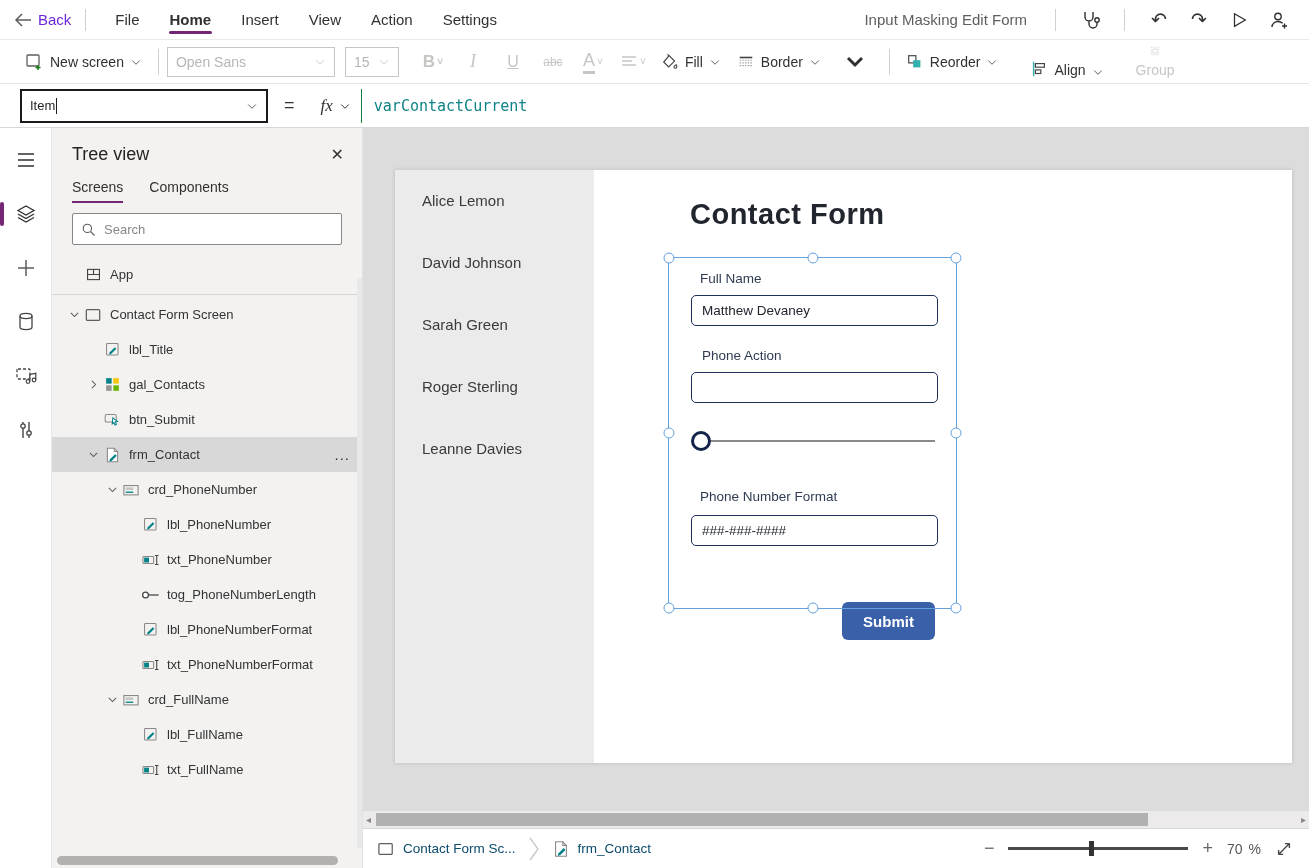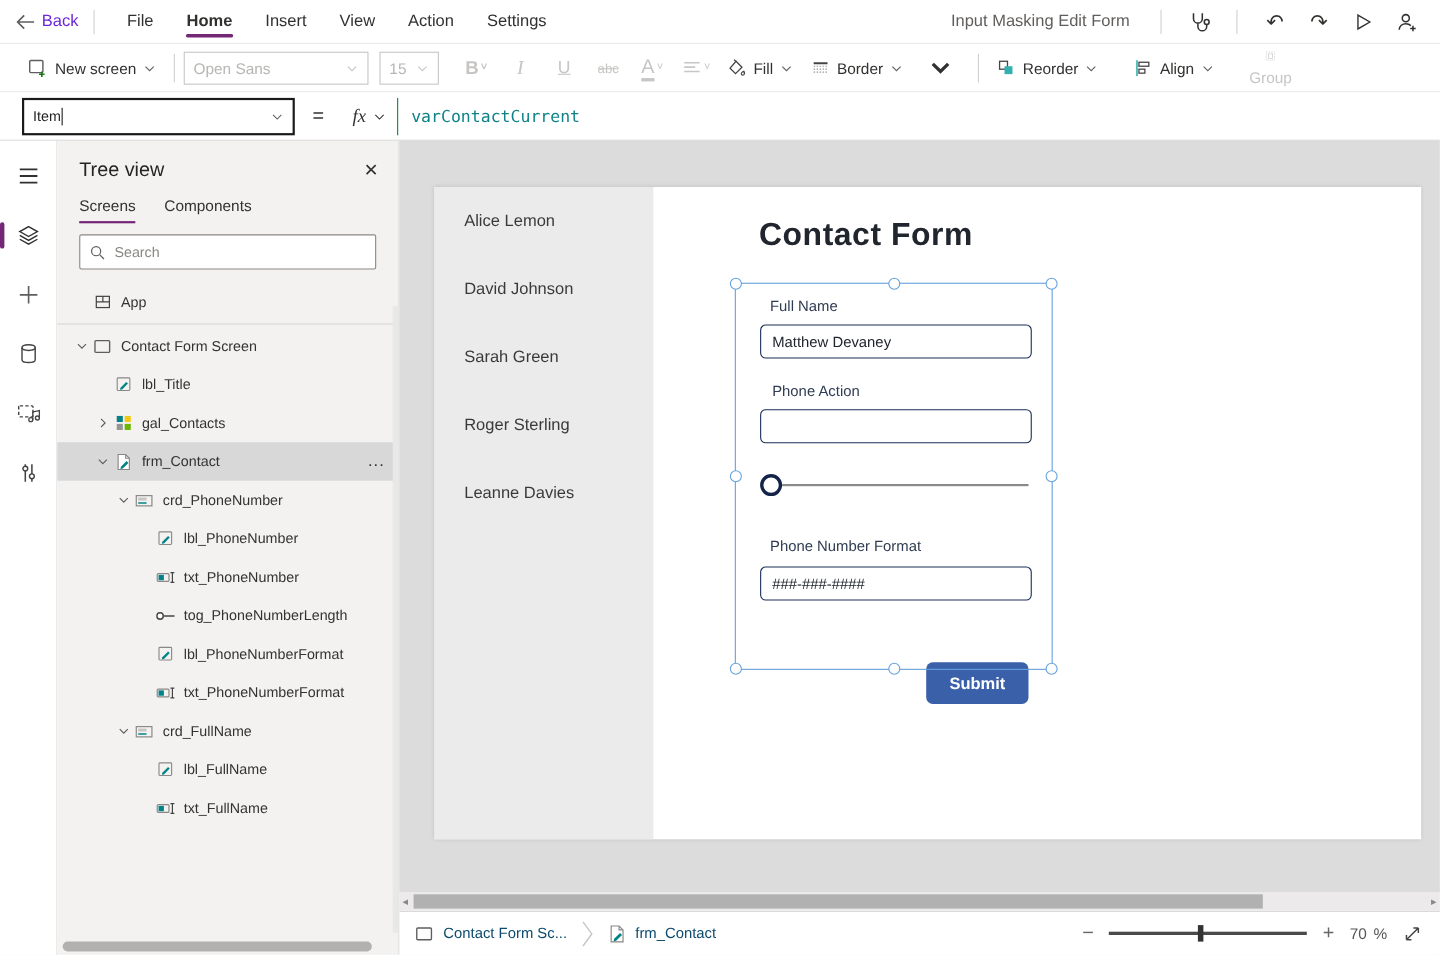--- a/index.html
+++ b/index.html
@@ -254,21 +254,21 @@
     <div class="tb-group">
       <svg width="18" height="18" viewBox="0 0 20 20">
           <rect x="3" y="3" width="8" height="8" fill="none" stroke="#444" stroke-width="1.3"></rect>
           <rect x="8" y="8" width="8" height="8" fill="#30b0ae"></rect>
         </svg>
       <span class="tb-label">Reorder</span>
       <svg width="12" height="12" viewBox="0 0 16 16">
           <path d="M3 6 l5 5 5-5" fill="none" stroke="#605e5c" stroke-width="1.3"></path>
         </svg>
     </div>
-    <div class="tb-group" style="margin-left:16px;">
+    <div class="tb-group" style="margin-left:16px;align-items:flex-end;">
       <svg width="18" height="18" viewBox="0 0 20 20">
           <path d="M4 2 v16" stroke="#30b0ae" stroke-width="1.6"></path>
           <rect x="6" y="4" width="10" height="4" fill="none" stroke="#444" stroke-width="1.3"></rect>
           <rect x="6" y="11" width="6" height="4" fill="none" stroke="#444" stroke-width="1.3"></rect>
         </svg>
       <span class="tb-label">Align</span>
       <svg width="12" height="12" viewBox="0 0 16 16">
           <path d="M3 6 l5 5 5-5" fill="none" stroke="#605e5c" stroke-width="1.3"></path>
         </svg>
     </div>
@@ -401,20 +401,30 @@
             </span>
             <span class="tree-ic">
               <svg width="17" height="17" viewBox="0 0 20 20">
                 <rect x="2.5" y="2.5" width="6.5" height="6.5" fill="#038387"></rect>
                 <rect x="11" y="2.5" width="6.5" height="6.5" fill="#f2c811"></rect>
                 <rect x="2.5" y="11" width="6.5" height="6.5" fill="#979593"></rect>
                 <rect x="11" y="11" width="6.5" height="6.5" fill="#6bb700"></rect>
               </svg>
             </span>
             <span class="tree-lb">gal_Contacts</span>
+          </div>
+          <div class="tree-row" style="padding-left: 33px;">
+            <span class="tree-chev"></span>
+            <span class="tree-ic">
+              <svg width="18" height="17" viewBox="0 0 20 20">
+                <rect x="2" y="4" width="13" height="9" rx="1.5" fill="none" stroke="#8a8886" stroke-width="1.2"></rect>
+                <path d="M11 8 l5.5 4.2 -2.6 .5 1.3 3 -1.7 .8 -1.3-3 -1.9 1.8 z" fill="#fff" stroke="#038387" stroke-width="1.2"></path>
+              </svg>
+            </span>
+            <span class="tree-lb">btn_Submit</span>
           </div>
           <div class="tree-row selected" style="padding-left: 33px;">
             <span class="tree-chev">
               <svg width="13" height="13" viewBox="0 0 16 16">
                 <path d="M3.5 6 l4.5 4.5 4.5-4.5" fill="none" stroke="#605e5c" stroke-width="1.3"></path>
               </svg>
             </span>
             <span class="tree-ic">
               <svg width="17" height="18" viewBox="0 0 20 20">
                 <path d="M4 2 h8 l4 4 v12 h-12 z" fill="#fff" stroke="#8a8886" stroke-width="1.2"></path>

